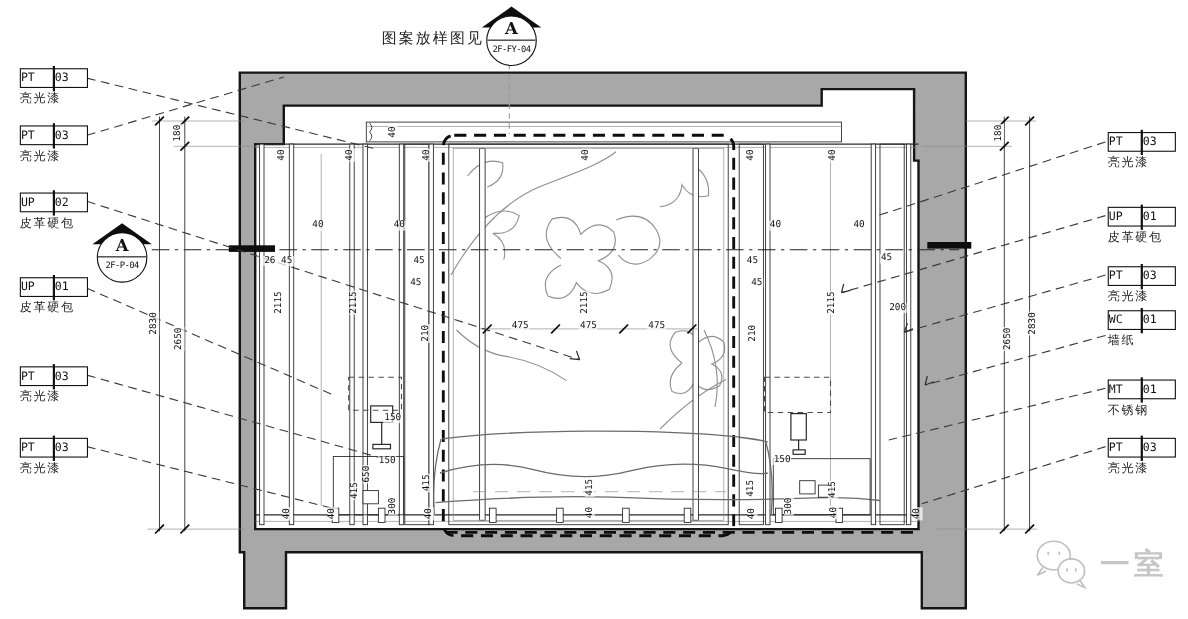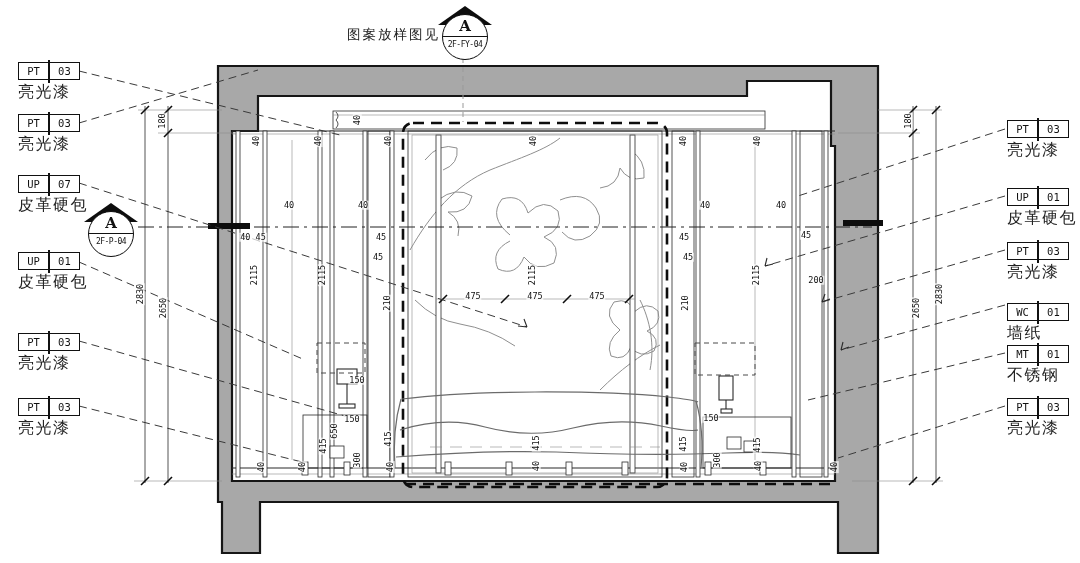--- a/index.html
+++ b/index.html
@@ -20,23 +20,23 @@
   .cl{stroke:#222;stroke-width:1;fill:none;stroke-dasharray:16,5,3,5;}
   .tick{stroke:#0d0d0d;stroke-width:1.6;}
   .flor{stroke:var(--pattern);stroke-width:1;fill:none;}
   .bed{stroke:#6b6b6b;stroke-width:1.2;fill:none;}
   .wht{fill:#fff;stroke:#2a2a2a;stroke-width:0.8;}
   .drop{stroke:#999;stroke-width:1;stroke-dasharray:5,4;}
   
   .mlabel{position:absolute;width:62px;}
   .mbox{height:16px;border:1.6px solid #111;background:#fff;display:flex;align-items:center;
     font:10.5px "DejaVu Sans Mono",monospace;color:#111;}
-  .mcode,.mnum{flex:1;text-align:center;line-height:16px;}
+  .mcode,.mnum{flex:1;text-align:left;line-height:16px;}
   .msep{width:1.6px;background:#111;height:23px;position:relative;top:0;margin-top:-4px;transform:translateY(2px);}
-  .mname{font-size:16px;color:#222;margin-top:2px;letter-spacing:1.5px;white-space:nowrap;}
+  .mname{font-size:11px;color:#222;margin-top:2px;letter-spacing:1.5px;white-space:nowrap;}
   
   .marker{position:absolute;width:60px;text-align:center;}
   .tri{width:0;margin:0 auto;border-left:27px solid transparent;border-right:27px solid transparent;
     border-bottom:19px solid #0d0d0d;}
   .circ{width:44px;height:44px;border:1.6px solid #0d0d0d;border-radius:50%;background:#fff;
     margin:-11px auto 0;position:relative;overflow:hidden;}
   .mk-letter{font:bold 15px "DejaVu Serif",serif;color:#111;border-bottom:1.3px solid #111;
     height:21px;line-height:23px;}
   .mk-code{font:8px "DejaVu Sans Mono",monospace;color:#111;line-height:15px;letter-spacing:-0.5px;}
   
@@ -248,21 +248,21 @@
         <span class="mcode">PT</span>
         <span class="msep"></span>
         <span class="mnum">03</span>
       </div>
     <div class="mname">亮光漆</div>
   </div>
   <div class="mlabel" style="left:18px;top:175px">
     <div class="mbox">
         <span class="mcode">UP</span>
         <span class="msep"></span>
-        <span class="mnum">07</span>
+        <span class="mnum">02</span>
       </div>
     <div class="mname">皮革硬包</div>
   </div>
   <div class="mlabel" style="left:18px;top:252px">
     <div class="mbox">
         <span class="mcode">UP</span>
         <span class="msep"></span>
         <span class="mnum">01</span>
       </div>
     <div class="mname">皮革硬包</div>
@@ -301,21 +301,21 @@
     <div class="mname">皮革硬包</div>
   </div>
   <div class="mlabel" style="left:1007px;top:242px">
     <div class="mbox">
         <span class="mcode">PT</span>
         <span class="msep"></span>
         <span class="mnum">03</span>
       </div>
     <div class="mname">亮光漆</div>
   </div>
-  <div class="mlabel" style="left:1007px;top:303px">
+  <div class="mlabel" style="left:1007px;top:282px">
     <div class="mbox">
         <span class="mcode">WC</span>
         <span class="msep"></span>
         <span class="mnum">01</span>
       </div>
     <div class="mname">墙纸</div>
   </div>
   <div class="mlabel" style="left:1007px;top:345px">
     <div class="mbox">
         <span class="mcode">MT</span>
@@ -344,21 +344,21 @@
       <span class="dim" style="left: 318px; top: 141px; transform: translate(-50%, -50%) rotate(-90deg);">40</span>
       <span class="dim" style="left: 388px; top: 141px; transform: translate(-50%, -50%) rotate(-90deg);">40</span>
       <span class="dim" style="left: 533px; top: 141px; transform: translate(-50%, -50%) rotate(-90deg);">40</span>
       <span class="dim" style="left: 683px; top: 141px; transform: translate(-50%, -50%) rotate(-90deg);">40</span>
       <span class="dim" style="left: 757px; top: 141px; transform: translate(-50%, -50%) rotate(-90deg);">40</span>
       <span class="dim" style="left: 357px; top: 120px; transform: translate(-50%, -50%) rotate(-90deg);">40</span>
       <span class="dim" style="left: 289px; top: 205px; transform: translate(-50%, -50%);">40</span>
       <span class="dim" style="left: 363px; top: 205px; transform: translate(-50%, -50%);">40</span>
       <span class="dim" style="left: 705px; top: 205px; transform: translate(-50%, -50%);">40</span>
       <span class="dim" style="left: 781px; top: 205px; transform: translate(-50%, -50%);">40</span>
-      <span class="dim" style="left: 253px; top: 237px; transform: translate(-50%, -50%);">40 45</span>
+      <span class="dim" style="left: 253px; top: 237px; transform: translate(-50%, -50%);">26 45</span>
       <span class="dim" style="left: 381px; top: 237px; transform: translate(-50%, -50%);">45</span>
       <span class="dim" style="left: 378px; top: 257px; transform: translate(-50%, -50%);">45</span>
       <span class="dim" style="left: 684px; top: 237px; transform: translate(-50%, -50%);">45</span>
       <span class="dim" style="left: 688px; top: 257px; transform: translate(-50%, -50%);">45</span>
       <span class="dim" style="left: 806px; top: 235px; transform: translate(-50%, -50%);">45</span>
       <span class="dim" style="left: 387px; top: 303px; transform: translate(-50%, -50%) rotate(-90deg);">210</span>
       <span class="dim" style="left: 685px; top: 303px; transform: translate(-50%, -50%) rotate(-90deg);">210</span>
       <span class="dim" style="left: 816px; top: 280px; transform: translate(-50%, -50%);">200</span>
       <span class="dim" style="left: 254px; top: 275px; transform: translate(-50%, -50%) rotate(-90deg);">2115</span>
       <span class="dim" style="left: 322px; top: 275px; transform: translate(-50%, -50%) rotate(-90deg);">2115</span>
@@ -380,14 +380,31 @@
       <span class="dim" style="left: 388px; top: 439px; transform: translate(-50%, -50%) rotate(-90deg);">415</span>
       <span class="dim" style="left: 683px; top: 444px; transform: translate(-50%, -50%) rotate(-90deg);">415</span>
       <span class="dim" style="left: 261px; top: 467px; transform: translate(-50%, -50%) rotate(-90deg);">40</span>
       <span class="dim" style="left: 302px; top: 467px; transform: translate(-50%, -50%) rotate(-90deg);">40</span>
       <span class="dim" style="left: 390px; top: 467px; transform: translate(-50%, -50%) rotate(-90deg);">40</span>
       <span class="dim" style="left: 684px; top: 467px; transform: translate(-50%, -50%) rotate(-90deg);">40</span>
       <span class="dim" style="left: 758px; top: 466px; transform: translate(-50%, -50%) rotate(-90deg);">40</span>
       <span class="dim" style="left: 834px; top: 467px; transform: translate(-50%, -50%) rotate(-90deg);">40</span>
     </div>
 
+  <div id="watermark">
+    <svg width="54" height="54" viewBox="0 0 54 54">
+      <g fill="#fff" stroke="#c0c0c0" stroke-width="1.5">
+        <ellipse cx="20" cy="19" rx="15" ry="13"></ellipse>
+        <path d="M10,30 l-5,7 8,-4" fill="#fff"></path>
+        <ellipse cx="36" cy="33" rx="12" ry="11"></ellipse>
+        <path d="M44,42 l4,6 -7,-3" fill="#fff"></path>
+      </g>
+      <g stroke="#c0c0c0" stroke-width="1.5" stroke-linecap="round">
+        <line x1="15" y1="16" x2="15" y2="18"></line>
+          <line x1="25" y1="16" x2="25" y2="18"></line>
+        <line x1="32" y1="31" x2="32" y2="33"></line>
+          <line x1="40" y1="31" x2="40" y2="33"></line>
+      </g>
+    </svg>
+    <span id="wm-text">一室</span>
+  </div>
 
 </div>
 
 </body></html>

